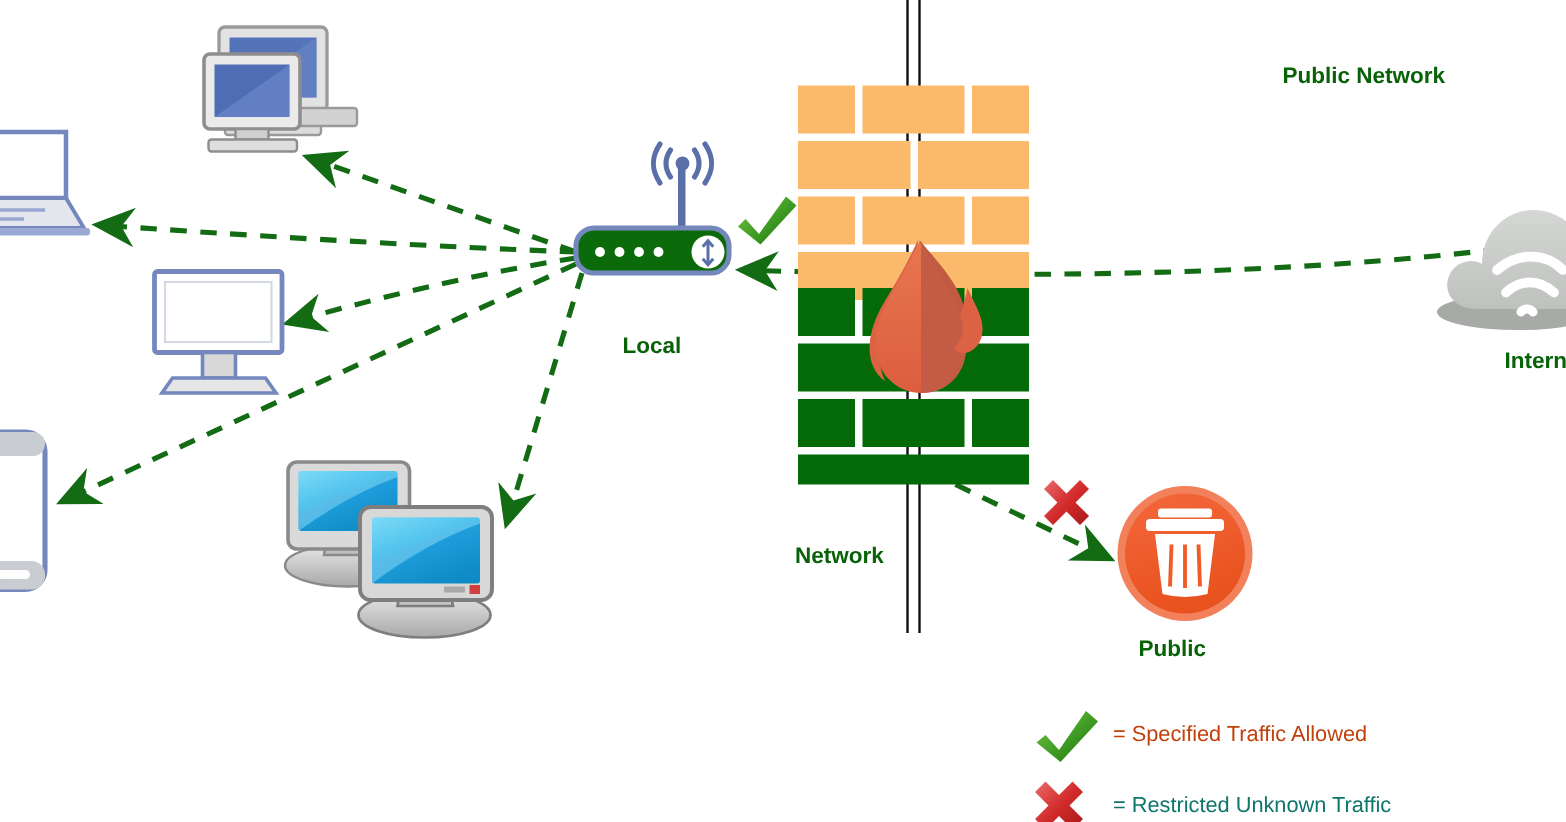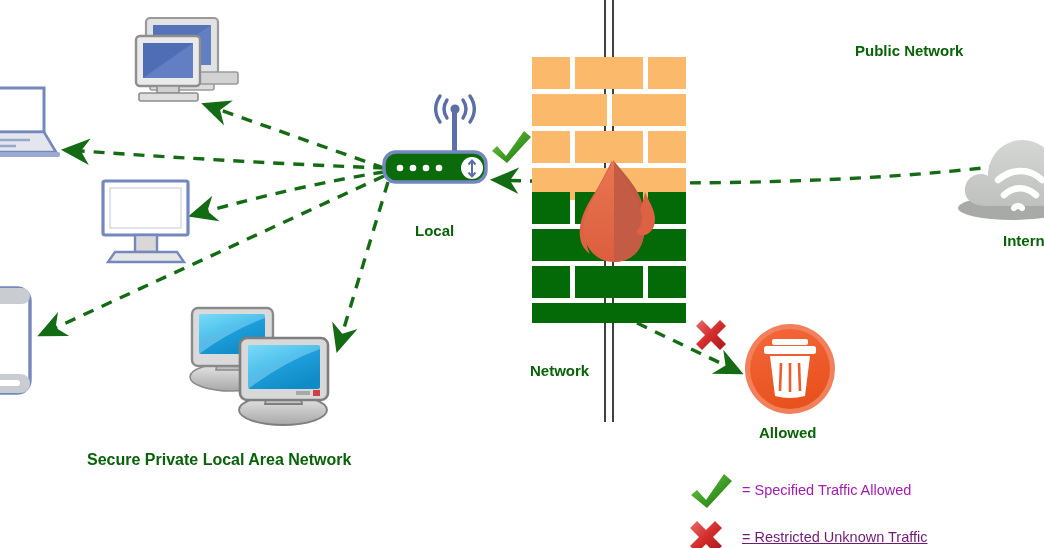--- a/index.html
+++ b/index.html
@@ -291,21 +291,20 @@
   </svg>
 
   <div class="label" style="left:855px; top:42px;">Public Network</div>
 
   <div class="label" style="left:415px; top:222px;">Local</div>
 
   <div class="label" style="left:1003px; top:232px;">Internet</div>
 
   <div class="label" style="left:530px; top:362px;">Network</div>
 
-  <div class="label" style="left:759px; top:424px;">Allowed</div>
-
-  <div class="label" style="left:87px; top:451px; font-size:16px;">Secure Private Local Area Network</div>
-
-  <div class="legend-text" style="left:742px; top:482px; color:#a21caf;">= Specified Traffic Allowed</div>
-
-  <div class="legend-text" style="left:742px; top:529px; color:#701a75;text-decoration:underline;">= Restricted Unknown Traffic</div>
+  <div class="label" style="left:759px; top:424px;">Public</div>
+
+
+  <div class="legend-text" style="left:742px; top:482px; color:#c2410c;">= Specified Traffic Allowed</div>
+
+  <div class="legend-text" style="left:742px; top:529px; color:#0f766e;">= Restricted Unknown Traffic</div>
 
 </div>
 
 </body></html>

